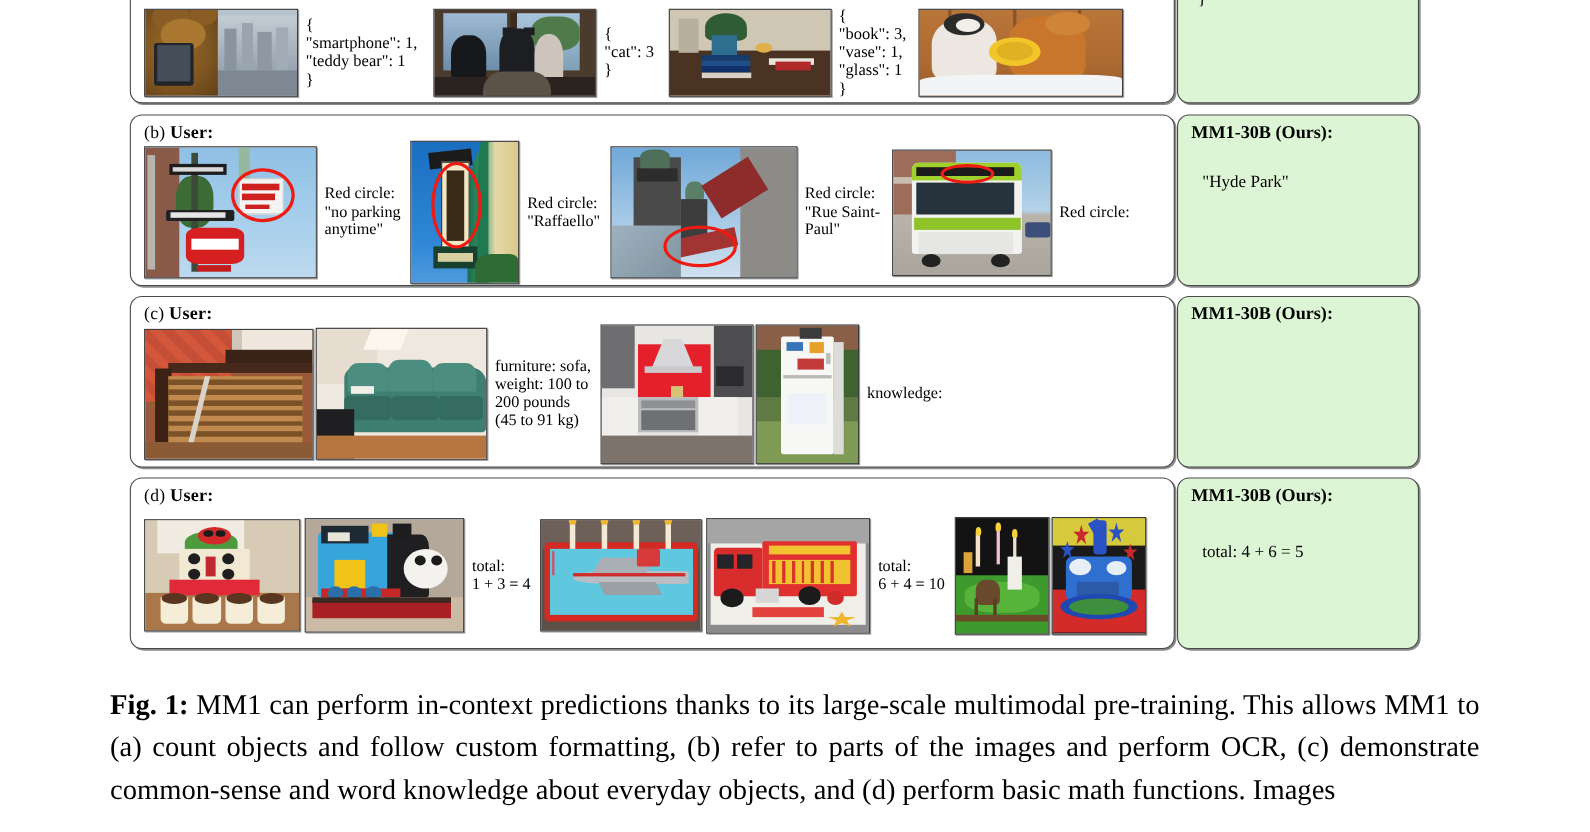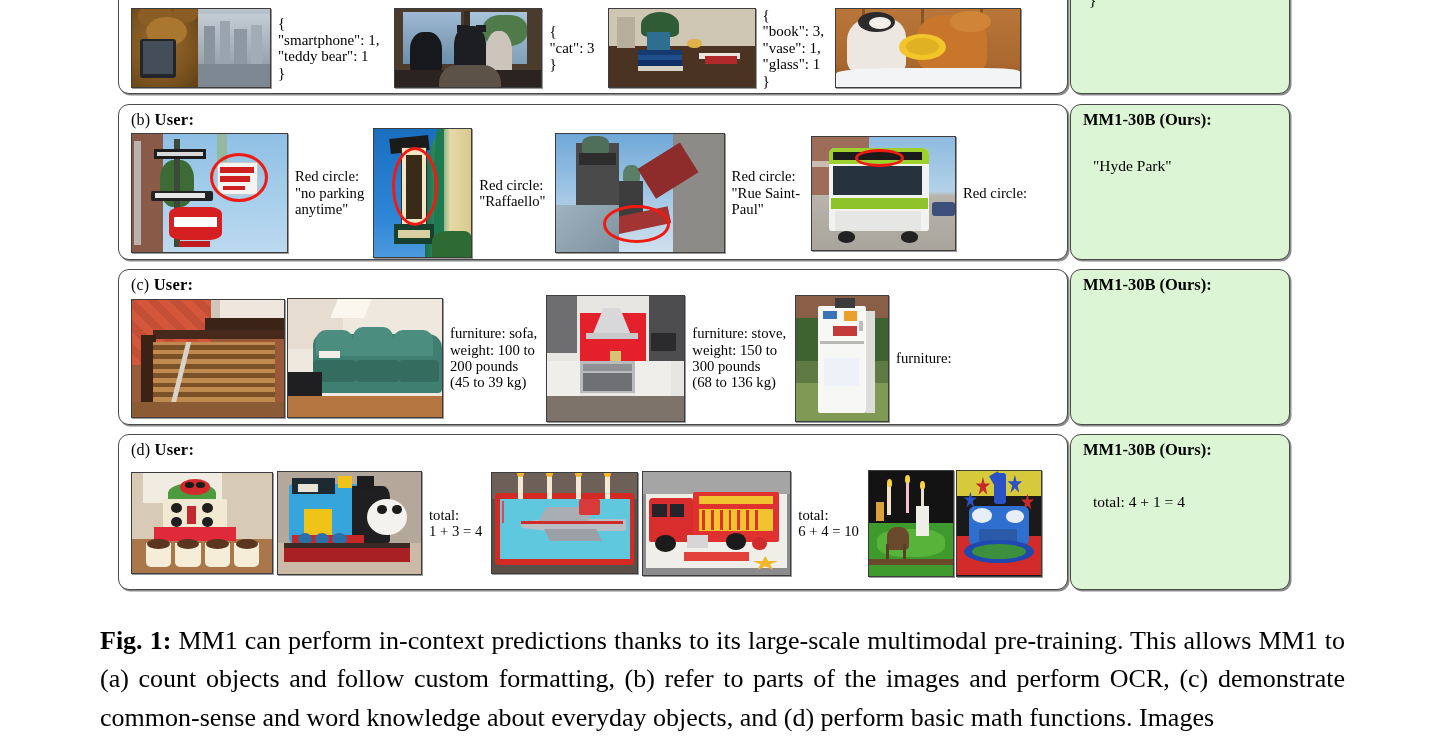--- a/index.html
+++ b/index.html
@@ -419,21 +419,21 @@
               <div class="ly" style="left:44%;top:52%;width:28%;height:18%;background:#356c60;border-radius:4px;"></div>
               <div class="ly" style="left:72%;top:52%;width:26%;height:18%;background:#356c60;border-radius:4px;"></div>
               <div class="ly" style="left:0;top:62%;width:22%;height:38%;background:#1f1f22;"></div>
               <div class="ly" style="left:0;top:82%;width:100%;height:18%;background:#b5763f;"></div>
               <div class="ly" style="left:20%;top:44%;width:14%;height:6%;background:#f1eee7;"></div>
             </div>
           </div>
           <div class="caption">furniture: sofa,
 weight: 100 to
 200 pounds
-(45 to 39 kg)</div>
+(45 to 91 kg)</div>
         </div>
 
         <div class="pair" style="margin-left:2px;">
           <div class="thumb" style="width:137px;height:125px;">
             <div class="pic">
               <div class="ly" style="left:0;top:0;width:100%;height:100%;background:#e8e6e3;"></div>
               <div class="ly" style="left:0;top:0;width:22%;height:46%;background:#6e6e70;"></div>
               <div class="ly" style="left:74%;top:0;width:26%;height:52%;background:#4d4d4f;"></div>
               <div class="ly" style="left:24%;top:14%;width:48%;height:38%;background:#e4202a;"></div>
               <div class="ly" style="left:32%;top:10%;width:30%;height:24%;background:#d8d8da;clip-path:polygon(30% 0,70% 0,100% 100%,0 100%);"></div>
@@ -441,45 +441,41 @@
               <div class="ly" style="left:24%;top:52%;width:40%;height:26%;background:#b9babc;"></div>
               <div class="ly" style="left:26%;top:55%;width:36%;height:5%;background:#8f9093;"></div>
               <div class="ly" style="left:26%;top:62%;width:36%;height:14%;background:#6f7073;"></div>
               <div class="ly" style="left:0;top:52%;width:24%;height:30%;background:#f0eeea;"></div>
               <div class="ly" style="left:64%;top:52%;width:26%;height:30%;background:#f0eeea;"></div>
               <div class="ly" style="left:76%;top:30%;width:18%;height:14%;background:#2b2b2d;"></div>
               <div class="ly" style="left:0;top:80%;width:100%;height:20%;background:#7d736a;"></div>
               <div class="ly" style="left:46%;top:44%;width:8%;height:8%;background:#d8c276;"></div>
             </div>
           </div>
-          <div class="caption">furniture: stove,
-weight: 150 to
-300 pounds
-(68 to 136 kg)</div>
         </div>
 
         <div class="pair" style="margin-left:2px;">
           <div class="thumb" style="width:92px;height:125px;">
             <div class="pic">
               <div class="ly" style="left:0;top:0;width:100%;height:100%;background:#5f7a43;"></div>
               <div class="ly" style="left:0;top:0;width:100%;height:26%;background:#8a5f48;"></div>
               <div class="ly" style="left:0;top:18%;width:100%;height:34%;background:#3f6330;"></div>
               <div class="ly" style="left:0;top:70%;width:100%;height:30%;background:#7f9a55;"></div>
               <div class="ly" style="left:24%;top:8%;width:52%;height:86%;background:#f7f7f5;border-radius:2px;"></div>
               <div class="ly" style="left:76%;top:12%;width:10%;height:82%;background:#dcdcd8;"></div>
               <div class="ly" style="left:26%;top:36%;width:48%;height:2.5%;background:#b9b9b5;"></div>
               <div class="ly" style="left:42%;top:2%;width:22%;height:8%;background:#3b3b3b;"></div>
               <div class="ly" style="left:29%;top:12%;width:16%;height:7%;background:#3a74b8;"></div>
               <div class="ly" style="left:52%;top:12%;width:14%;height:8%;background:#e8a02c;"></div>
               <div class="ly" style="left:40%;top:24%;width:26%;height:8%;background:#c23a3a;"></div>
               <div class="ly" style="left:30%;top:50%;width:38%;height:22%;background:#eef2f8;"></div>
               <div class="ly" style="left:68%;top:20%;width:5%;height:8%;background:#bdbdb9;"></div>
             </div>
           </div>
-          <div class="caption">furniture:</div>
+          <div class="caption">knowledge:</div>
         </div>
 
       </div>
     </div>
 
     <div class="assistant-box">
       <div class="assistant-label">MM1-30B (Ours):</div>
     </div>
   </div>
 
@@ -646,21 +642,21 @@
               <div class="ly" style="left:18%;top:70%;width:64%;height:14%;background:#3d8f3d;border-radius:50%;"></div>
             </div>
           </div>
         </div>
 
       </div>
     </div>
 
     <div class="assistant-box">
       <div class="assistant-label">MM1-30B (Ours):</div>
-      <div class="assistant-text" style="top:58px;">total: 4 + 1 = 4</div>
+      <div class="assistant-text" style="top:58px;">total: 4 + 6 = 5</div>
     </div>
   </div>
 
 </div>
 
 <div class="fig-caption">
   <b>Fig. 1:</b><span> MM1 can perform in-context predictions thanks to its large-scale multimodal pre-training. This allows MM1 to (a) count objects and follow custom formatting, (b) refer to parts of the images and perform OCR, (c) demonstrate common-sense and word knowledge about everyday objects, and (d) perform basic math functions. Images</span>
 </div>
 
 </body></html>

